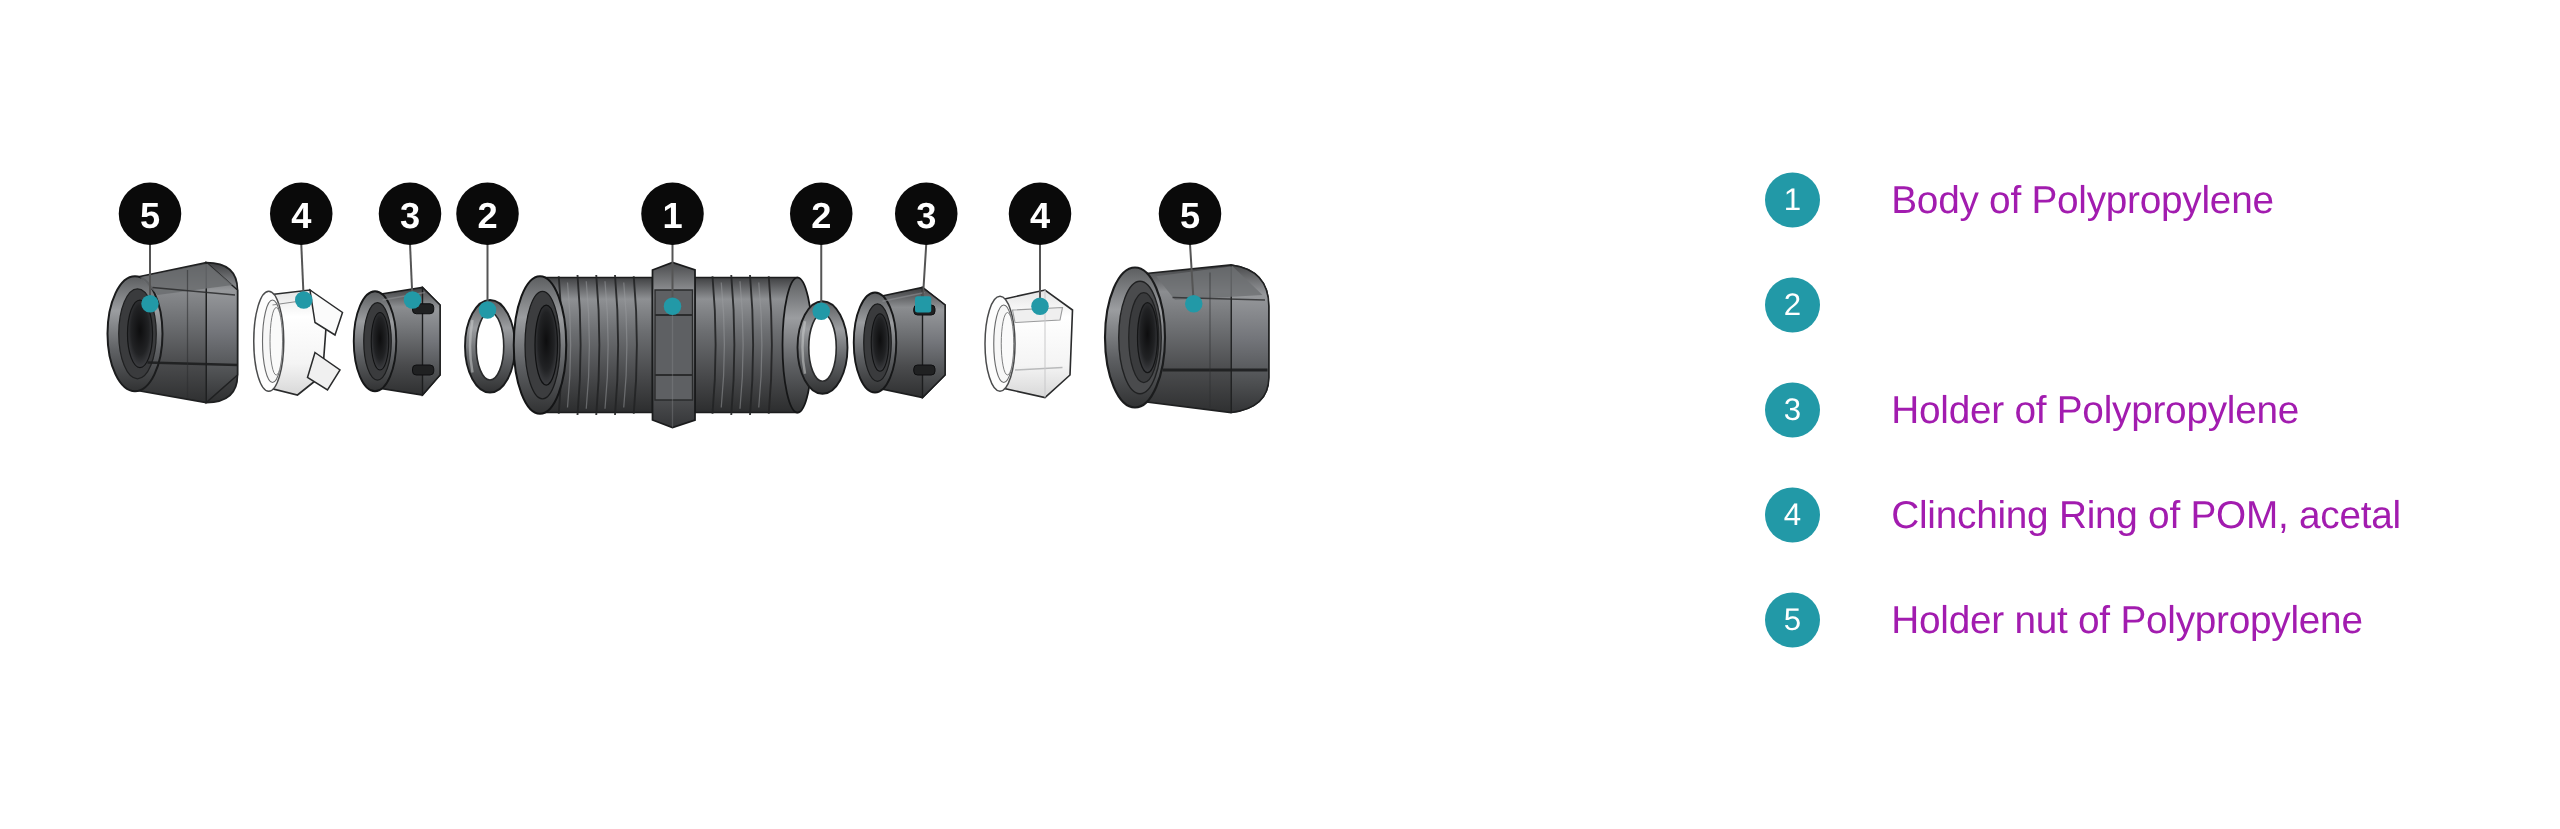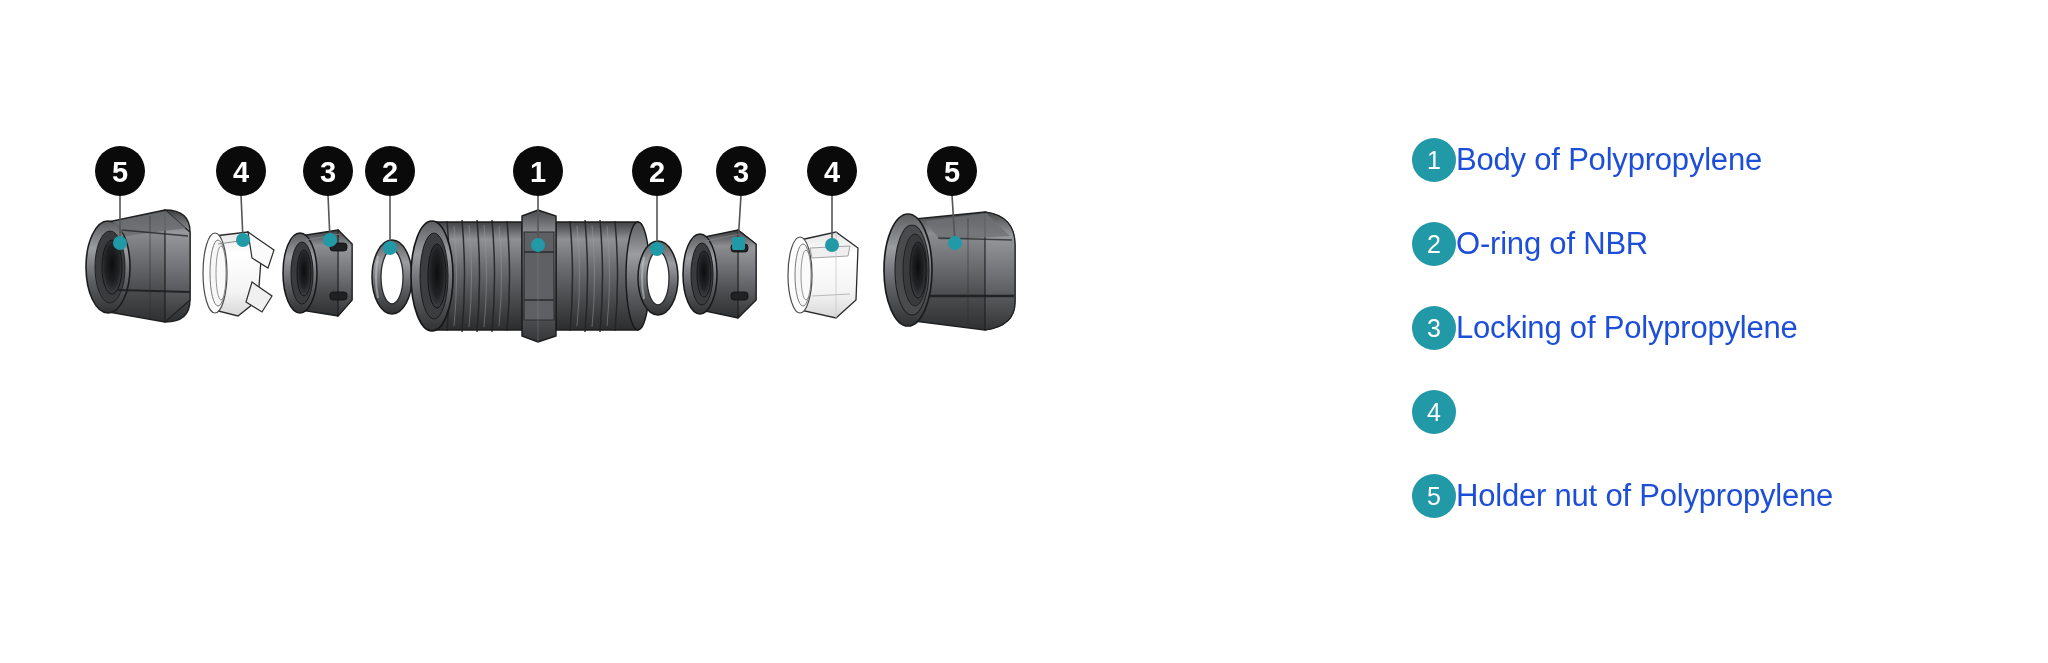--- a/index.html
+++ b/index.html
@@ -56,22 +56,23 @@
     background: #2299a7;
     color: #ffffff;
     font-size: 25px;
     line-height: 44px;
     text-align: center;
     flex: 0 0 44px;
     font-weight: 400;
     letter-spacing: 0;
   }
   .legend-label {
+    margin-left: 57px;
     font-size: 31px;
-    color: #1d4ed8;
+    color: #a21caf;
     white-space: nowrap;
     letter-spacing: -0.2px;
   }
 </style>
 </head>
 <body>
 
 <div id="page">
 
   <div id="diagram">
@@ -329,30 +330,30 @@
 
   <div id="legend">
 
     <div class="legend-row">
       <div class="legend-badge">1</div>
       <div class="legend-label">Body of Polypropylene</div>
     </div>
 
     <div class="legend-row">
       <div class="legend-badge">2</div>
-      <div class="legend-label">O-ring of NBR</div>
     </div>
 
     <div class="legend-row">
       <div class="legend-badge">3</div>
-      <div class="legend-label">Locking of Polypropylene</div>
+      <div class="legend-label">Holder of Polypropylene</div>
     </div>
 
     <div class="legend-row">
       <div class="legend-badge">4</div>
+      <div class="legend-label">Clinching Ring of POM, acetal</div>
     </div>
 
     <div class="legend-row">
       <div class="legend-badge">5</div>
       <div class="legend-label">Holder nut of Polypropylene</div>
     </div>
 
   </div>
 
 </div>

